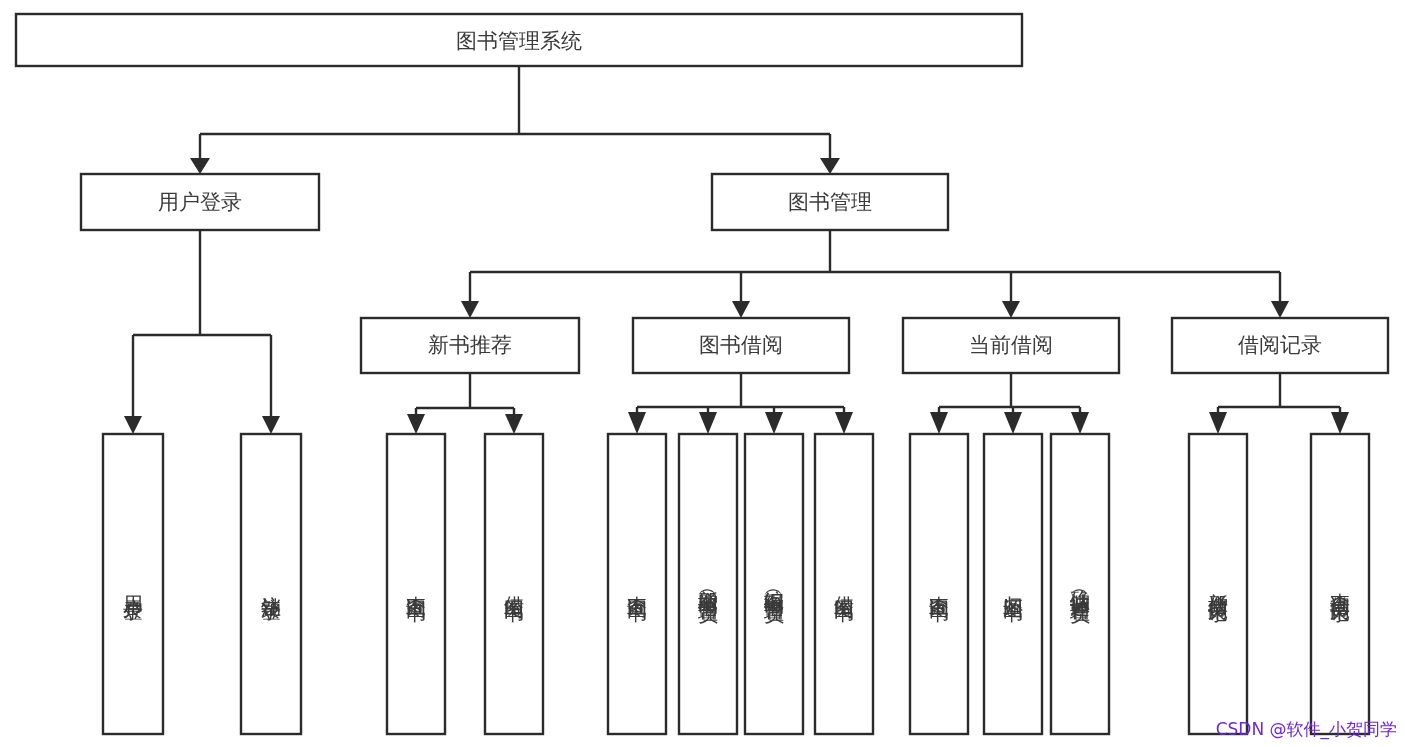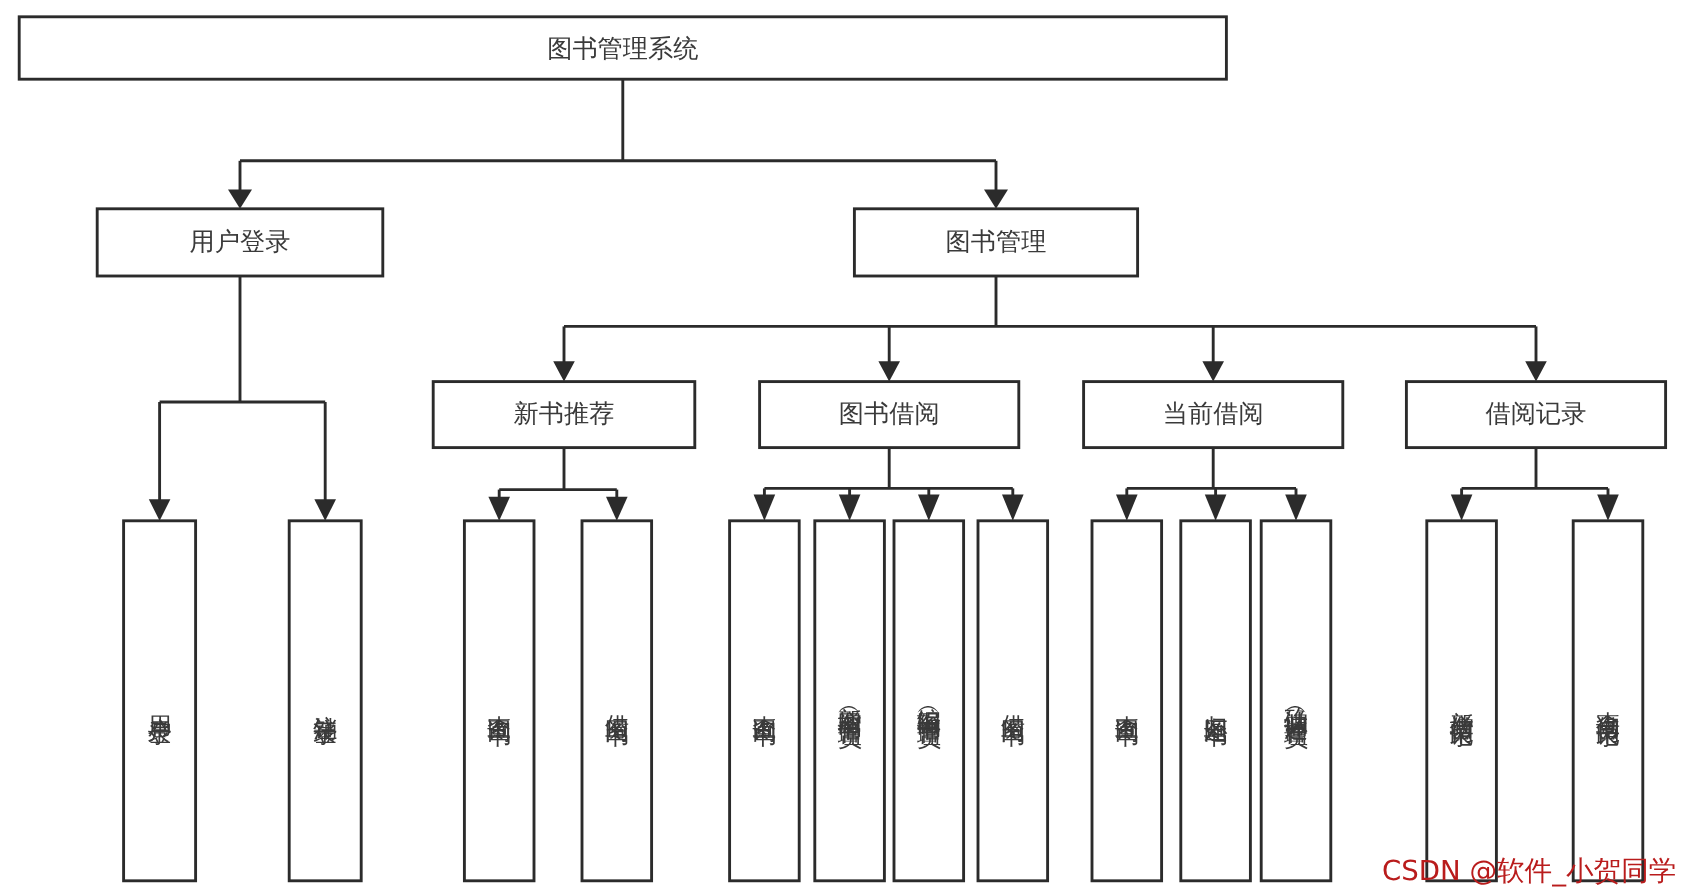--- a/index.html
+++ b/index.html
@@ -64,22 +64,22 @@
   }
   .arrowhead {
     fill: #2b2b2b;
     stroke: none;
   }
   .watermark {
     position: absolute;
     right: 8px;
     bottom: 6px;
     font-family: "DejaVu Sans", "Liberation Sans", sans-serif;
-    font-size: 23px;
-    color: #b91c1c;
+    font-size: 17px;
+    color: #6d28d9;
     white-space: nowrap;
     user-select: none;
   }
 </style>
 </head>
 <body>
 
 <div id="diagram-root">
 
   <svg class="diagram" viewBox="0 0 1405 747" xmlns="http://www.w3.org/2000/svg">

